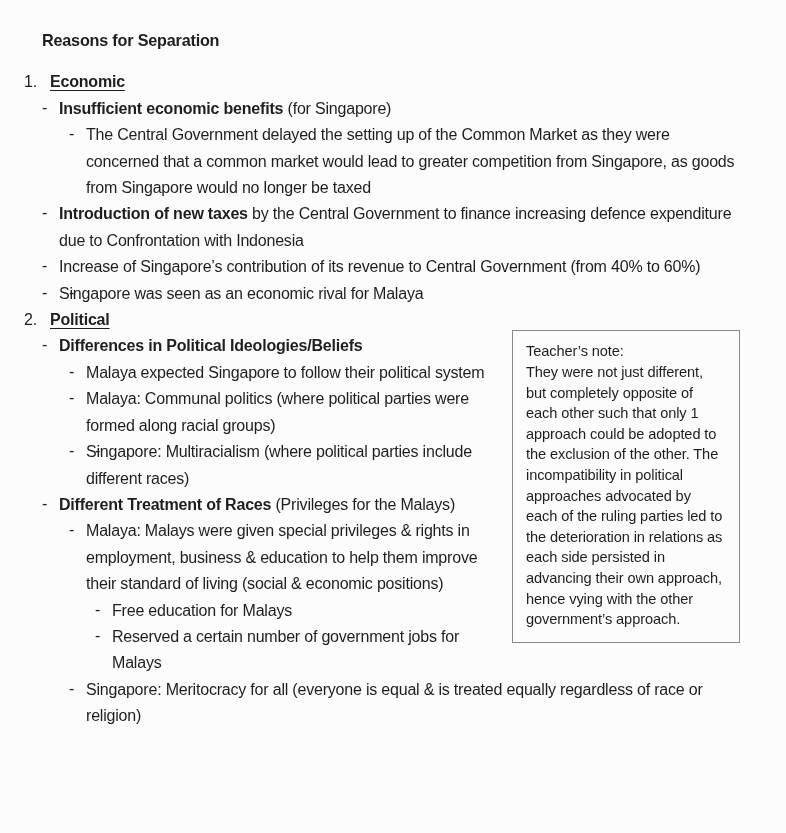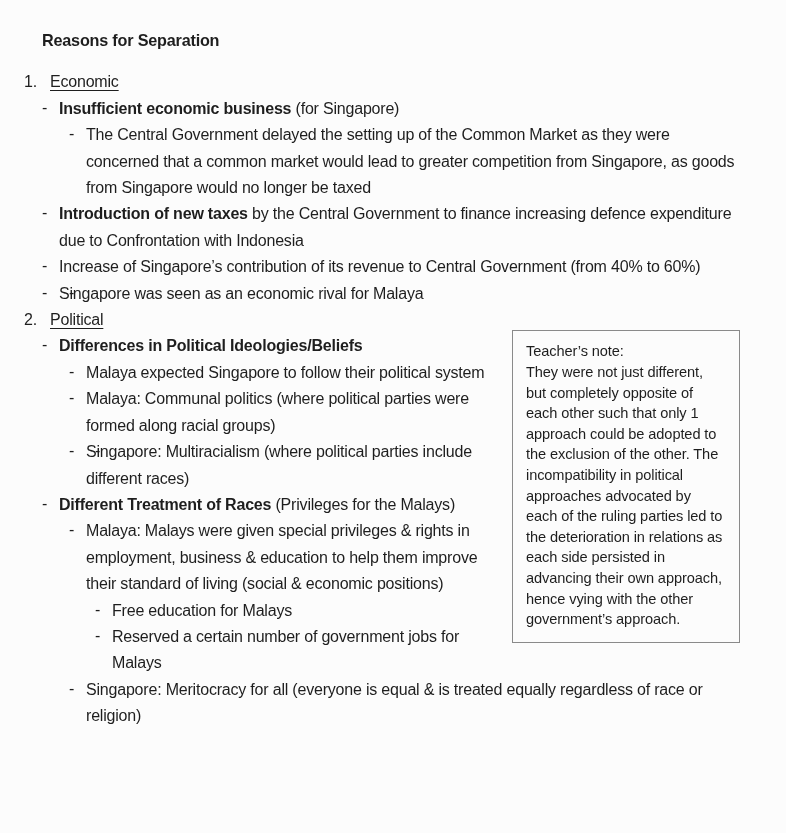--- a/index.html
+++ b/index.html
@@ -34,20 +34,21 @@
     padding-left: 24px;
   }
   .section-number {
     position: absolute;
     left: -2px;
     top: 0;
   }
   .section-label {
     text-decoration: underline;
     text-underline-offset: 3px;
+    font-weight: bold;
   }
   .item {
     position: relative;
   }
   .item .dash {
     position: absolute;
     top: -1px;
     font-weight: normal;
   }
   .item.lv1 { padding-left: 33px; }
@@ -72,21 +73,21 @@
   .teacher-note .note-heading { font-weight: normal; }
 </style>
 </head>
 <body>
 
 <div class="doc">
   <h1 class="title">Reasons for Separation</h1>
   <div id="sections">
       <div class="section">
         <div class="section-heading"><span class="section-number">1.</span><span class="section-label">Economic</span></div>
-        <div class="item lv1"><span class="dash">-</span><span class="lead-bold">Insufficient economic business</span><span class="item-text"> (for Singapore)</span></div>
+        <div class="item lv1"><span class="dash">-</span><span class="lead-bold">Insufficient economic benefits</span><span class="item-text"> (for Singapore)</span></div>
         <div class="item lv2"><span class="dash">-</span><span class="item-text">The Central Government delayed the setting up of the Common Market as they were concerned that a common market would lead to greater competition from Singapore, as goods from Singapore would no longer be taxed</span></div>
         <div class="item lv1"><span class="dash">-</span><span class="lead-bold">Introduction of new taxes</span><span class="item-text"> by the Central Government to finance increasing defence expenditure due to Confrontation with Indonesia</span></div>
         <div class="item lv1"><span class="dash">-</span><span class="item-text">Increase of Singapore’s contribution of its revenue to Central Government (from 40% to 60%)</span></div>
         <div class="item lv2"><span class="dash">-</span></div>
         <div class="item lv1"><span class="dash">-</span><span class="item-text">Singapore was seen as an economic rival for Malaya</span></div>
       </div>
       <div class="section">
         <div class="section-heading"><span class="section-number">2.</span><span class="section-label">Political</span></div>
         <aside class="teacher-note">
           <div class="note-heading">Teacher’s note:</div>

